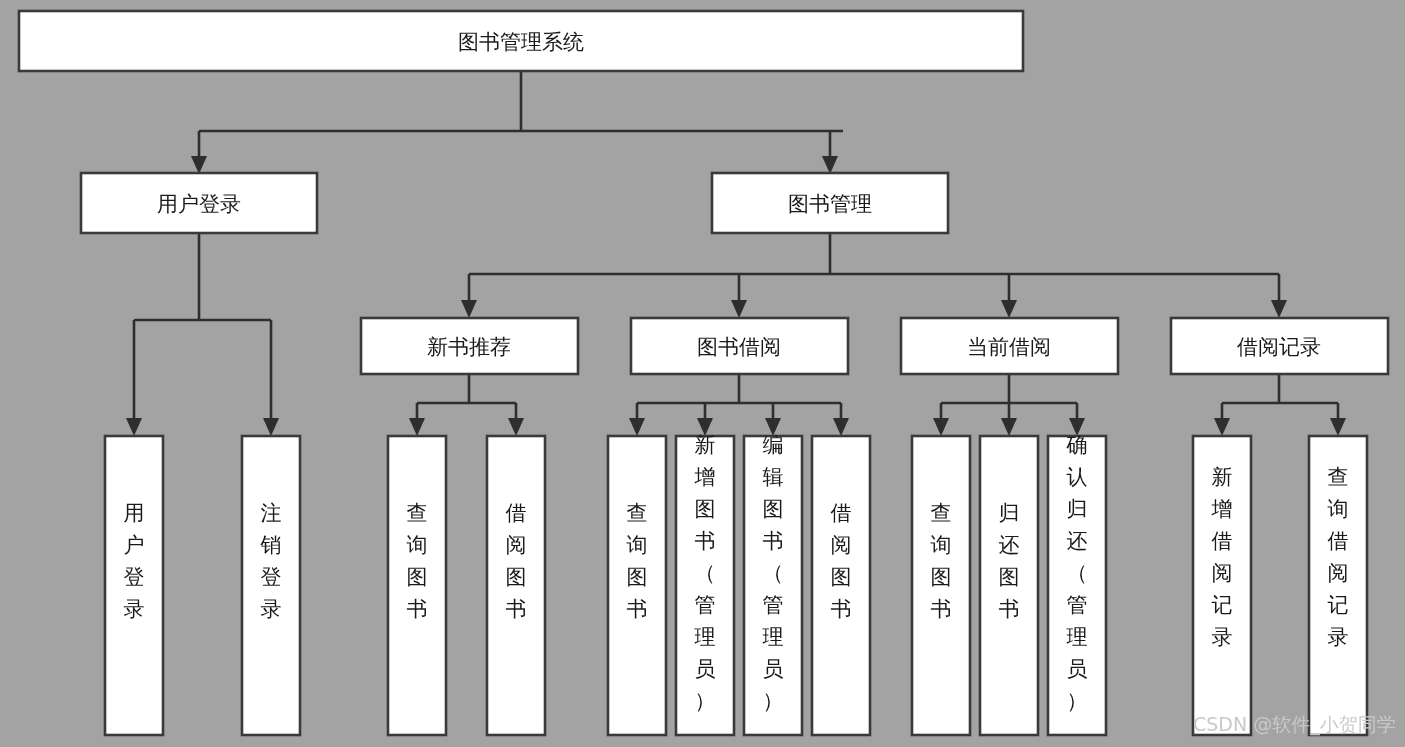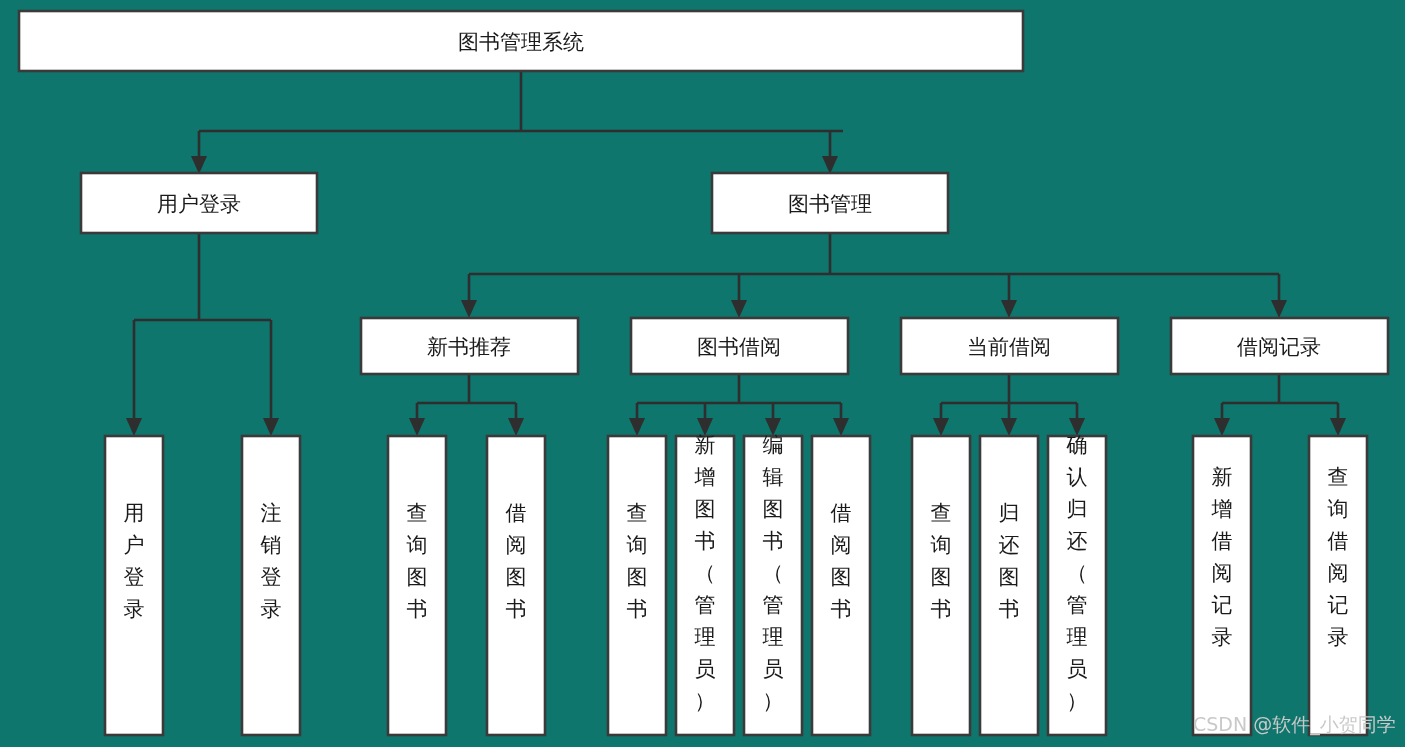--- a/index.html
+++ b/index.html
@@ -11,21 +11,21 @@
   body {
     width: 1405px;
     height: 747px;
     overflow: hidden;
     font-family: "DejaVu Sans", "Liberation Sans", sans-serif;
   }
   #diagram-root {
     position: relative;
     width: 1405px;
     height: 747px;
-    background: #0f766e;
+    background: #a3a3a3;
   }
   svg.tree-canvas {
     position: absolute;
     left: 0;
     top: 0;
     width: 1405px;
     height: 747px;
     display: block;
   }
   .node-box {

